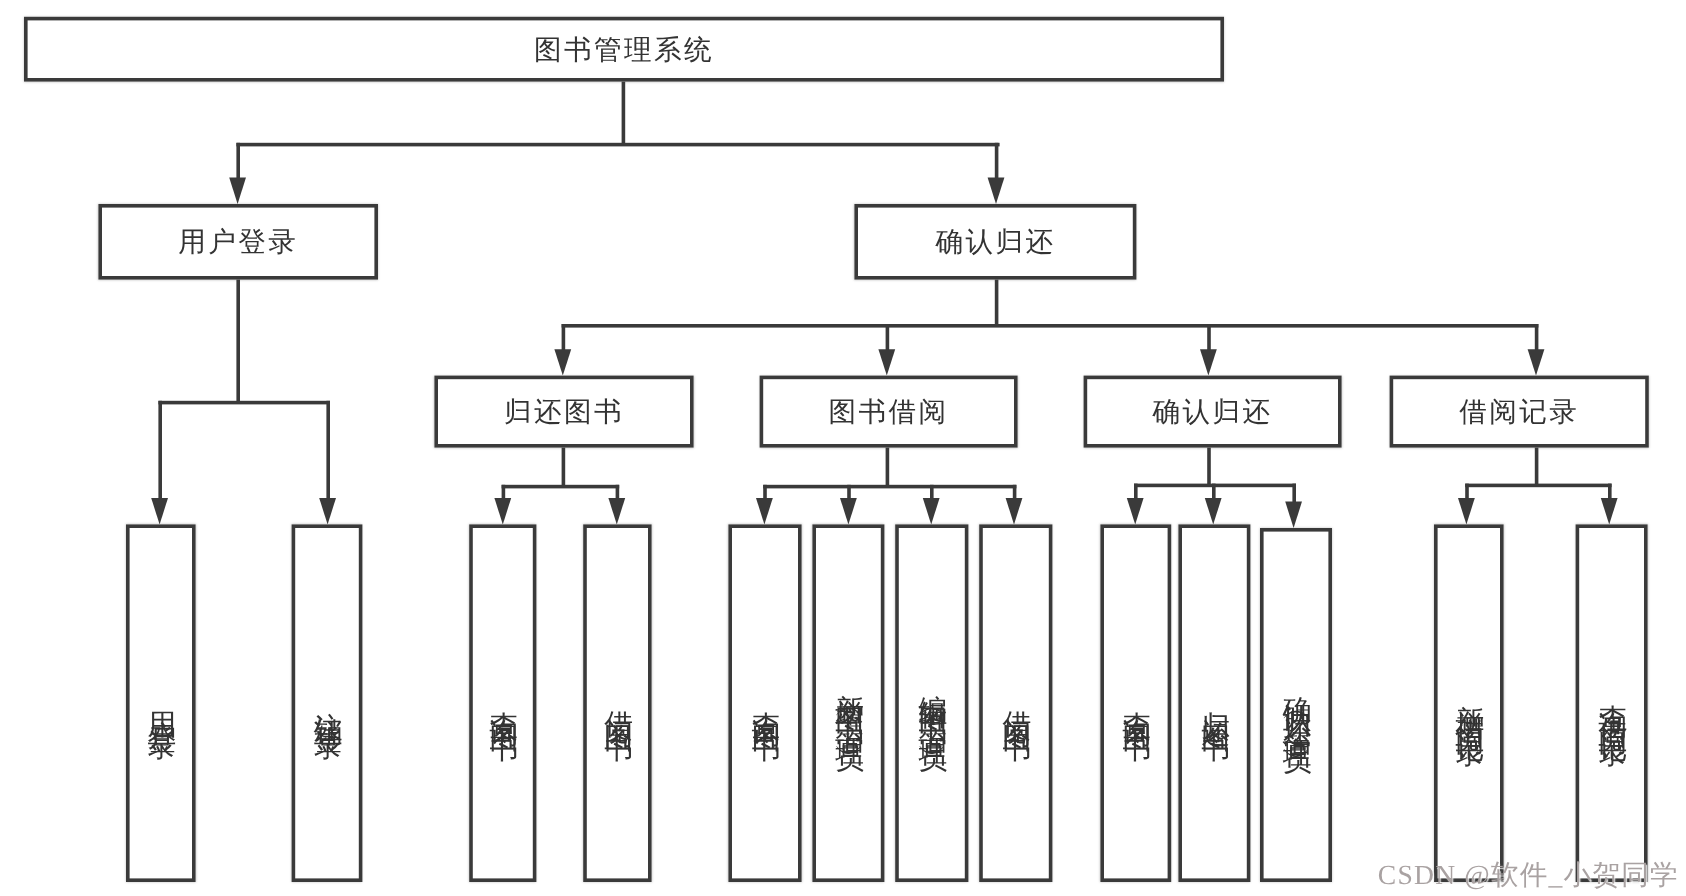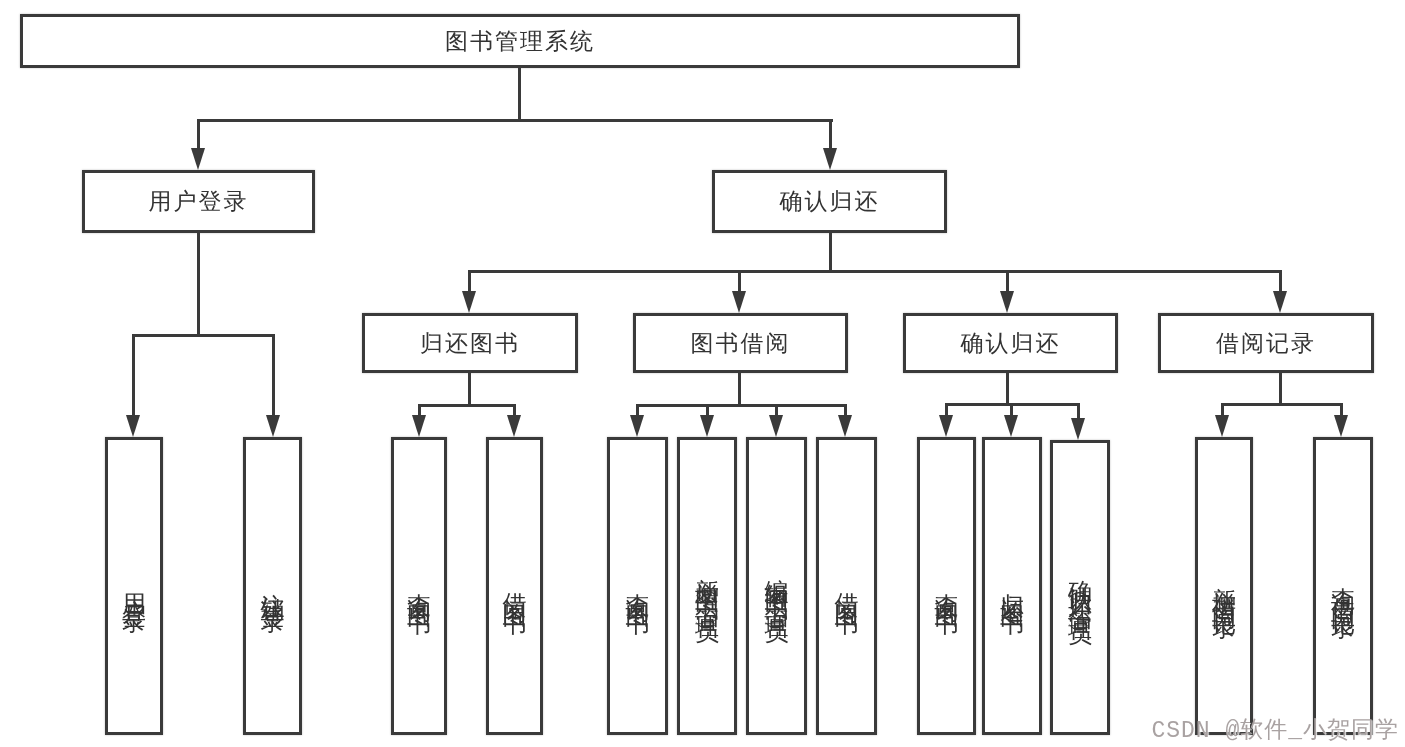--- a/index.html
+++ b/index.html
@@ -25,21 +25,21 @@
   .hl{position:absolute;height:3px;background:var(--line);}
   .vl{position:absolute;width:3px;background:var(--line);}
   .ar{
     position:absolute;width:0;height:0;
     border-left:7px solid transparent;border-right:7px solid transparent;
     border-top:22px solid var(--line);
   }
   .watermark{
     position:absolute;top:714px;right:6px;font-size:23px;color:var(--watermark);
     text-shadow:1px 1px 1px rgba(255,255,255,0.9);letter-spacing:1px;z-index:5;
-    font-family:Liberation Mono, monospace;white-space:nowrap;
+    font-family:Liberation Serif, serif;white-space:nowrap;
   }
 </style>
 </head>
 <body>
 
 <div class="stage">
 
   <div class="node h" style="left:20px;top:14px;width:1000px;height:54px">
     <span class="lbl">图书管理系统</span>
   </div>

